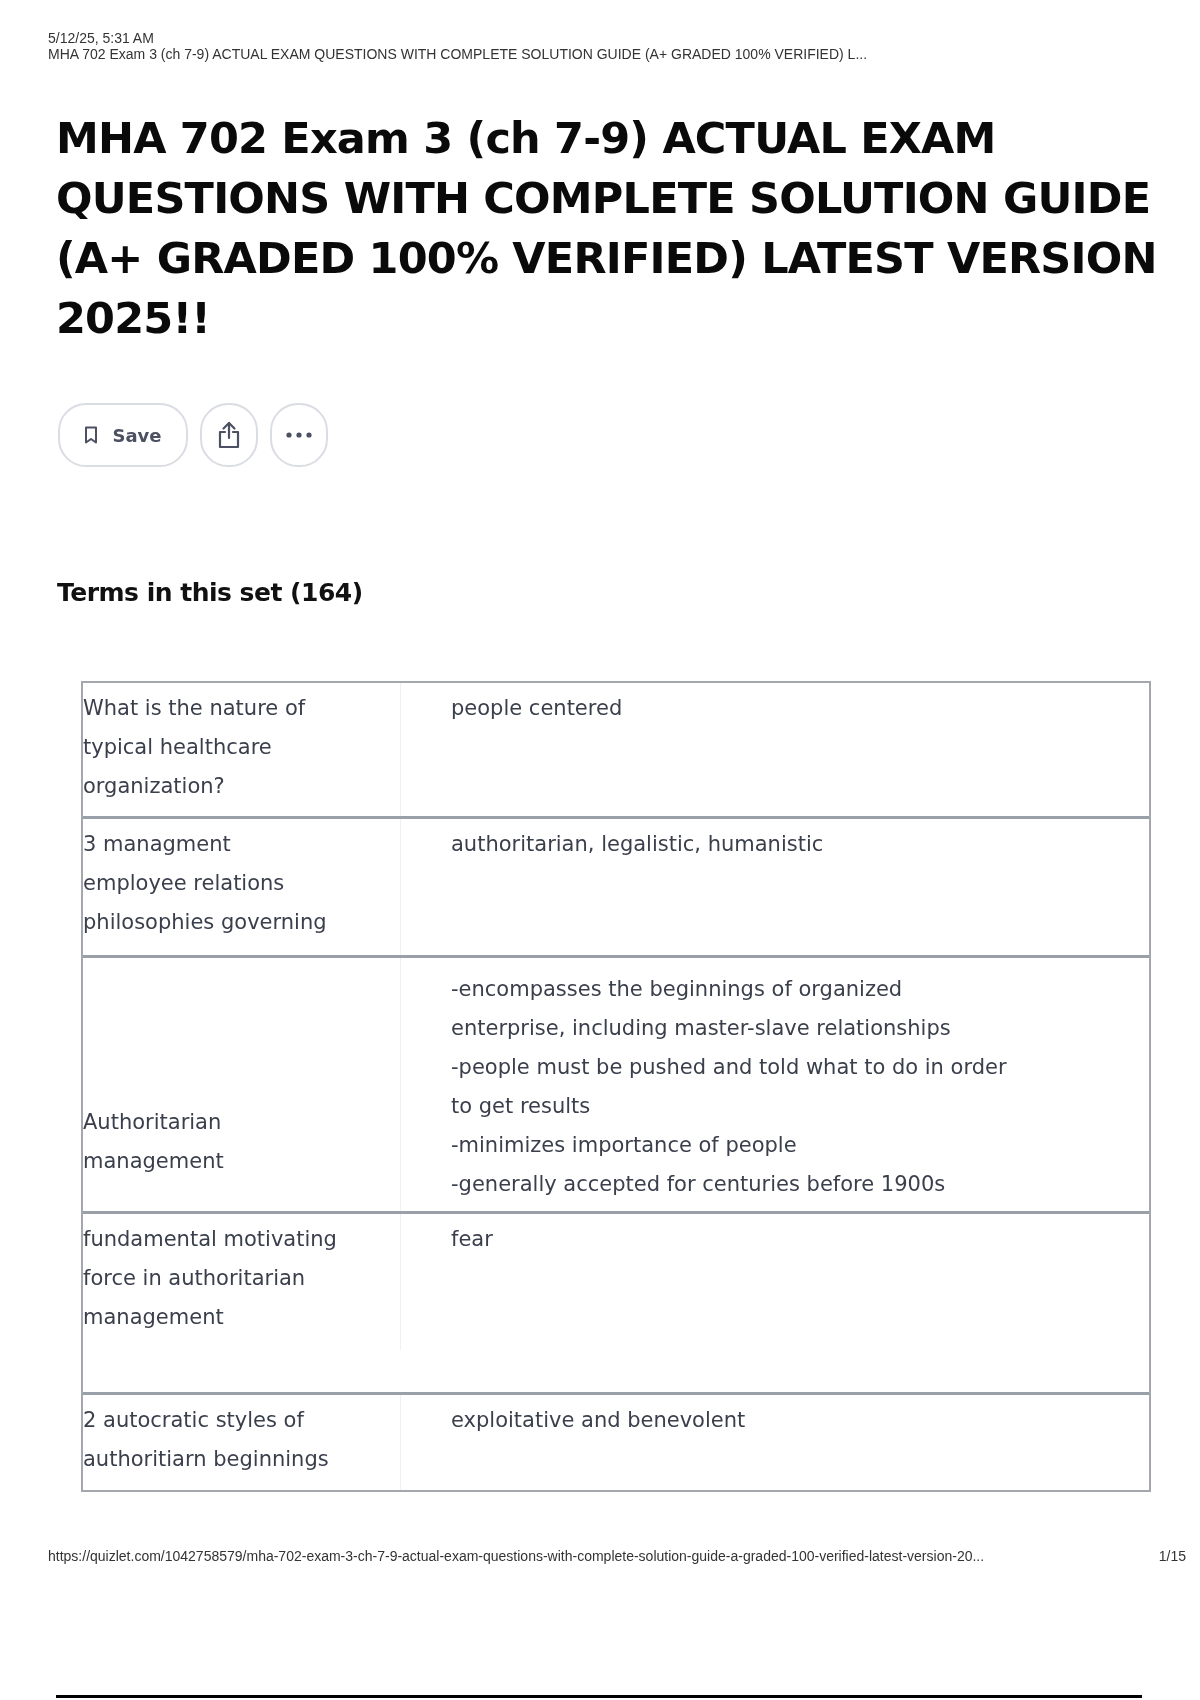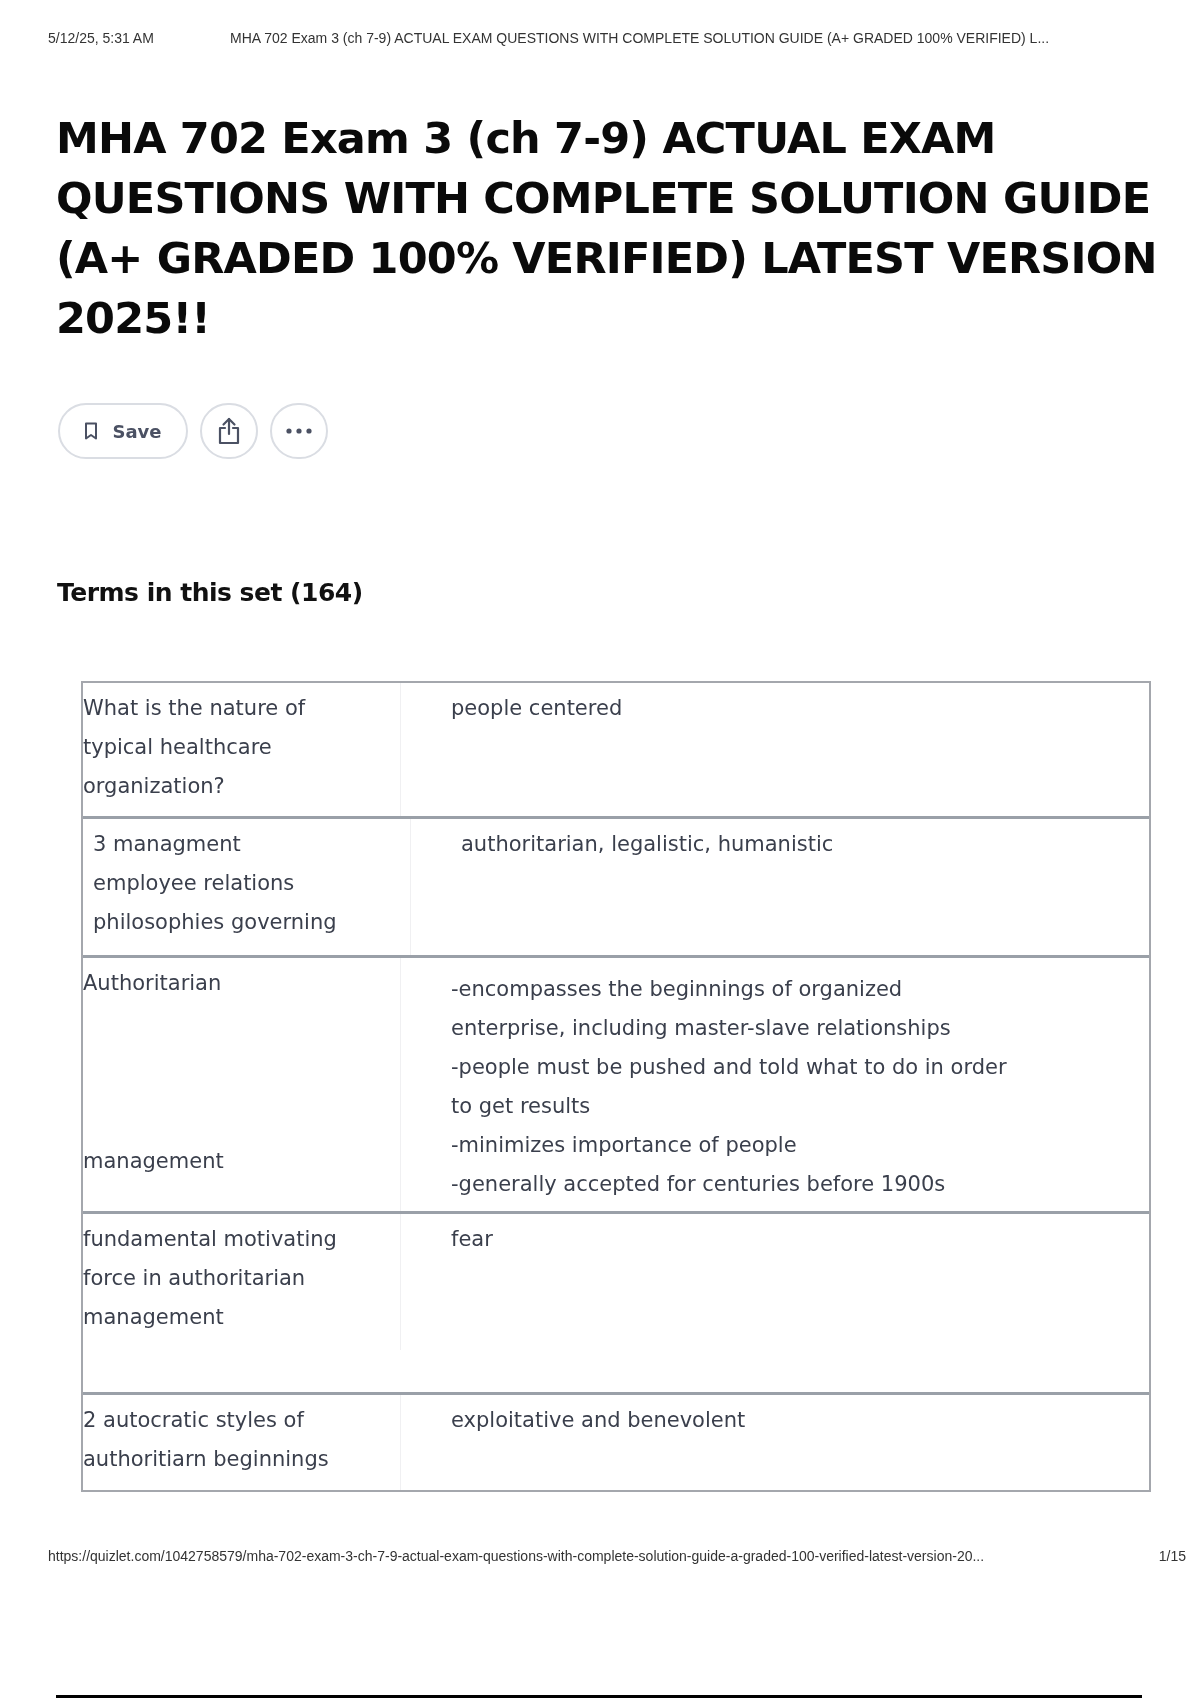--- a/index.html
+++ b/index.html
@@ -3,37 +3,37 @@
 <meta charset="utf-8">
 <style>
   html, body { margin: 0; padding: 0; background: #ffffff; }
   body {
     width: 1200px; height: 1700px; position: relative; overflow: hidden;
     font-family: "Liberation Sans", sans-serif; color: #282e3e;
   }
   .print-header {
     position: absolute; top: 30px; left: 48px; right: 20px;
     font-family: "Liberation Sans", sans-serif; font-size: 14px; color: #333;
-    display: flex; white-space: nowrap;
+    display: flex; white-space: nowrap; flex-direction: column;
   }
   .print-header .date { width: 182px; flex: none; }
   .print-header .doc-title { overflow: hidden; text-overflow: clip; }
 
   .page-title {
     position: absolute; top: 108px; left: 56px; width: 1110px;
     font-family: "DejaVu Sans", sans-serif; font-weight: bold;
     font-size: 43px; line-height: 60px; color: #0a0a0a; margin: 0;
     letter-spacing: -0.8px;
   }
 
   .actions {
     position: absolute; top: 403px; left: 58px; display: flex; gap: 12px;
   }
   .btn {
-    height: 56px; border: 2px solid #dadde3; border-radius: 28px; background: #fff;
+    height: 64px; border: 2px solid #dadde3; border-radius: 28px; background: #fff;
     display: flex; align-items: center; justify-content: center; box-sizing: border-box;
     color: #4b5163; cursor: pointer;
   }
   .btn.save { width: 130px; gap: 14px; font-family: "DejaVu Sans", sans-serif; font-weight: bold; font-size: 18px; }
   .btn.round { width: 58px; }
   .btn svg { display: block; }
 
   .terms-heading {
     position: absolute; top: 578px; left: 57px; margin: 0;
     font-family: "DejaVu Sans", sans-serif; font-weight: bold; font-size: 25px; color: #111;
@@ -51,23 +51,23 @@
     border-right: 1px solid #f0f0f2; box-sizing: border-box;
     font-family: "DejaVu Sans", sans-serif; font-size: 21px; line-height: 39px; color: #3a3f4c;
     display: flex; flex-direction: column;
   }
   .cell-def {
     flex: 1; padding: 6px 0 10px 50px; box-sizing: border-box;
     font-family: "DejaVu Sans", sans-serif; font-size: 21px; line-height: 39px; color: #3a3f4c;
     white-space: pre-line;
   }
   .row.r1 { height: 133px; }
-  .row.r2 { height: 136px; padding-left: 10px; }
+  .row.r2 { height: 136px; }
   .row.r3 { height: 253px; }
-  .row.r3 .cell-term { justify-content: space-between; padding-bottom: 30px; gap: 43px; }
+  .row.r3 .cell-term { justify-content: flex-end; padding-bottom: 30px; }
   .row.r3 .cell-def { padding-top: 12px; }
   .row.r4 { height: 136px; }
   .row.r5 { height: 95px; margin-top: 42px; }
 
   .print-footer {
     position: absolute; top: 1548px; left: 48px; right: 14px;
     font-family: "Liberation Sans", sans-serif; font-size: 14px; color: #333;
     display: flex; justify-content: space-between; white-space: nowrap;
   }
   .bottom-rule {

